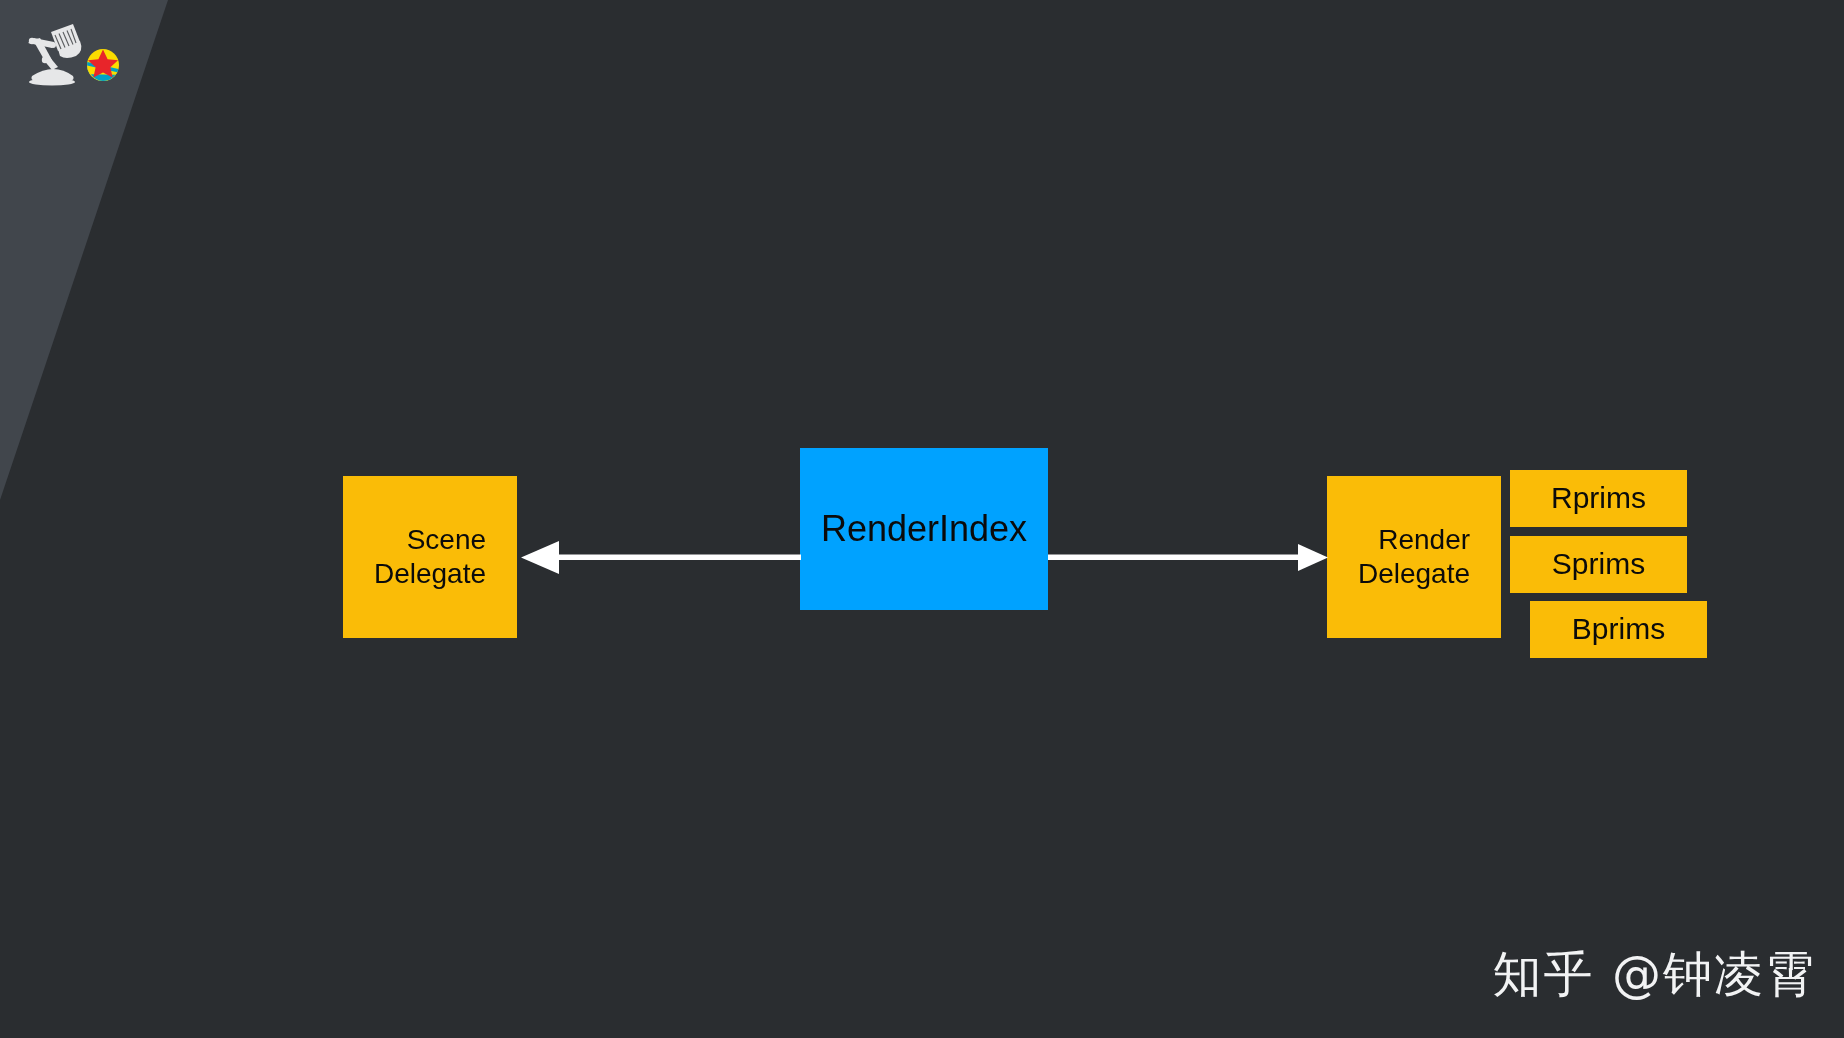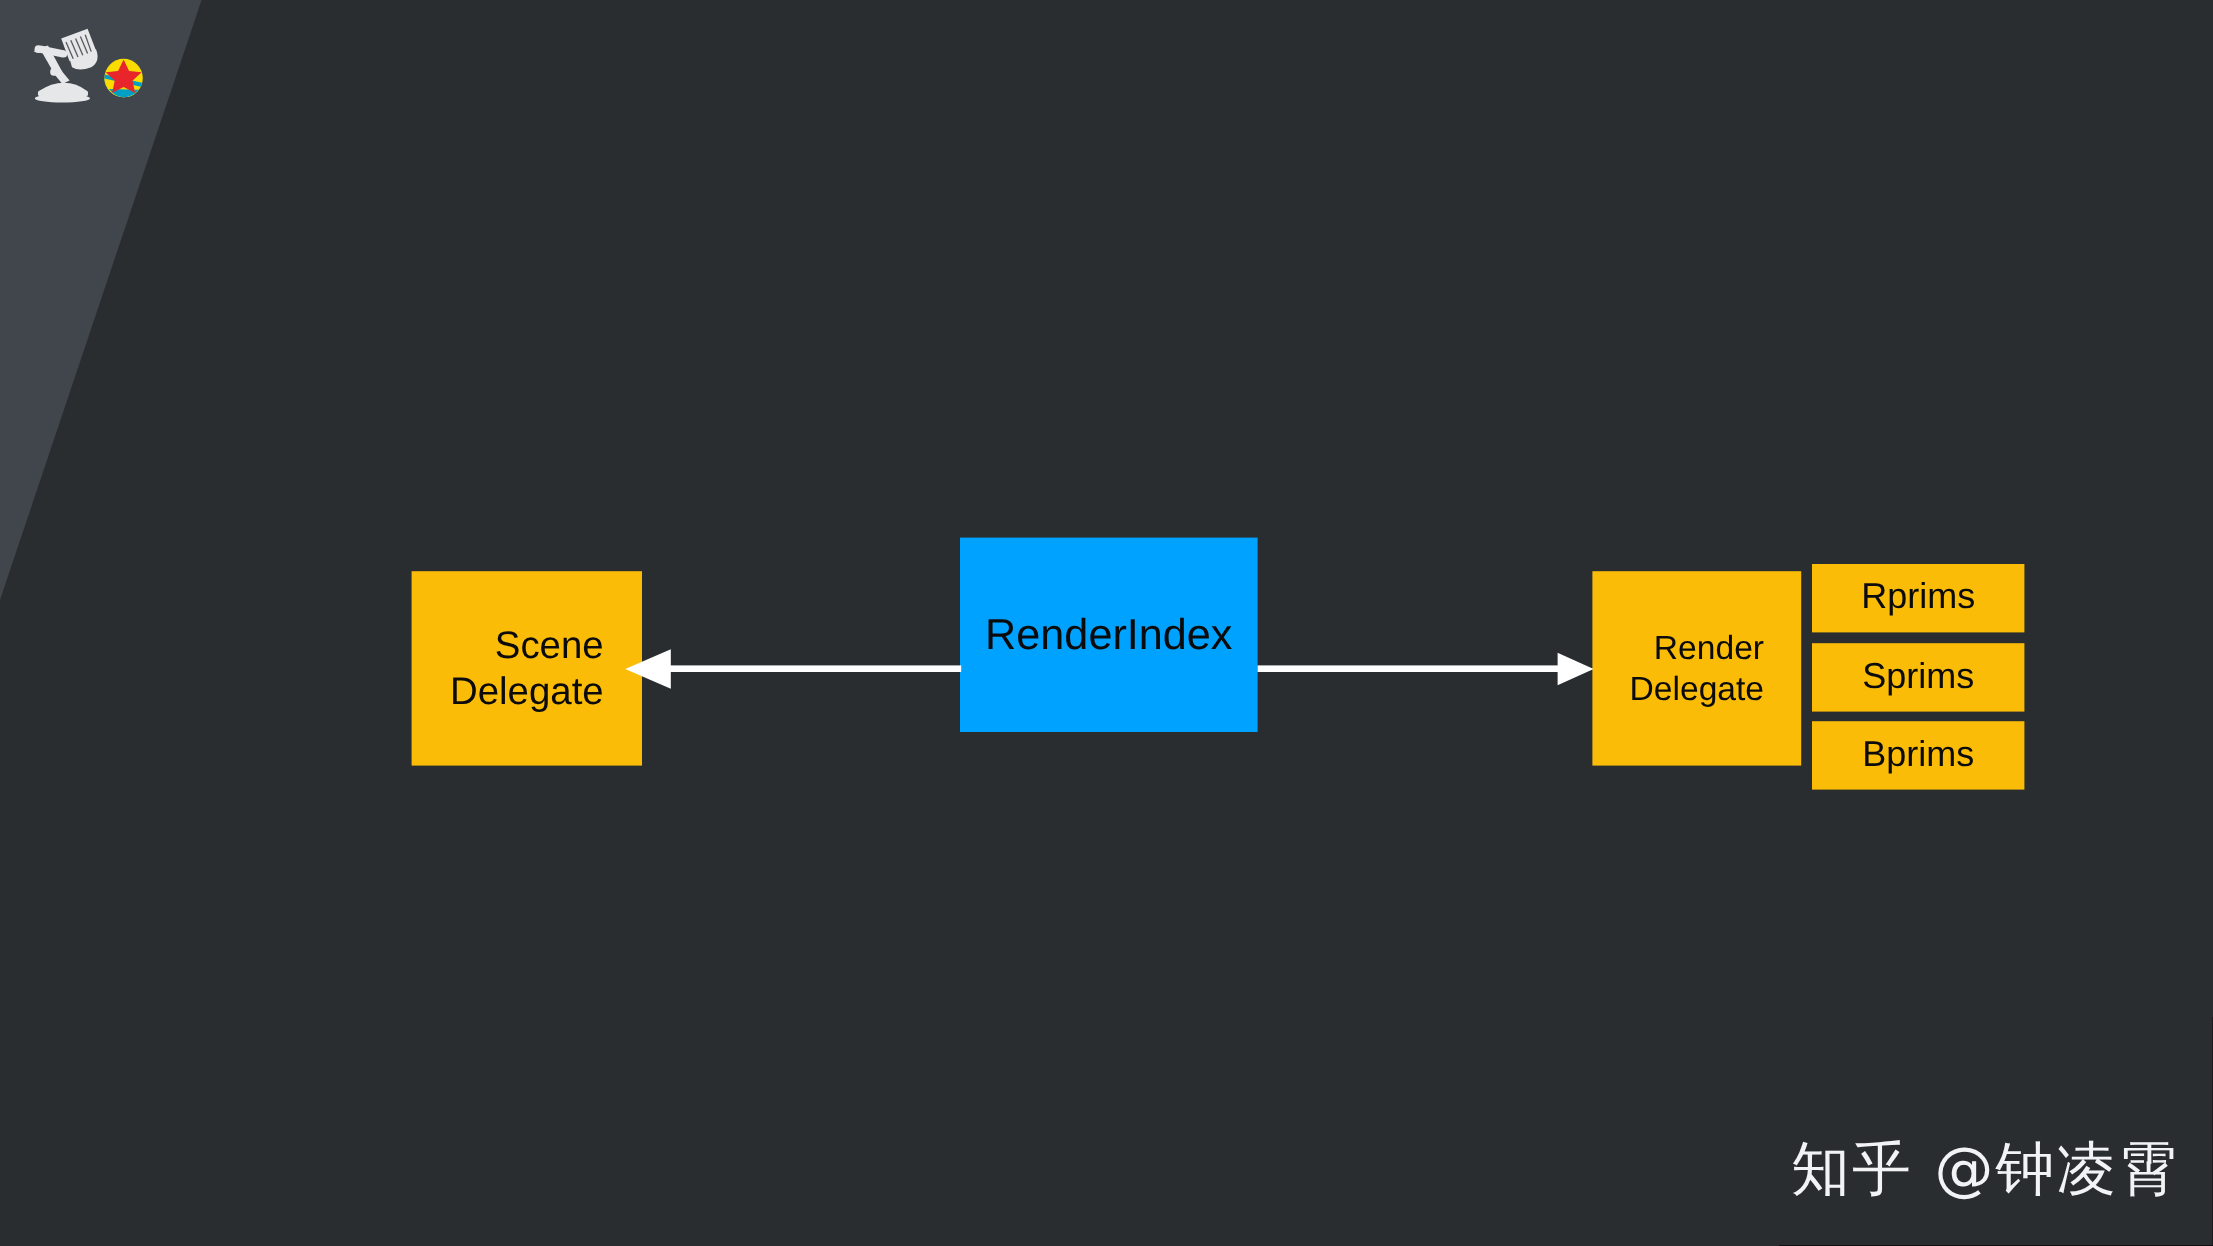--- a/index.html
+++ b/index.html
@@ -46,24 +46,24 @@
     justify-content: center;
     text-align: right;
     color: #0b0b0b;
     line-height: 1.22;
   }
   .node .label { pointer-events: none; white-space: pre-line; }
 
   #scene-delegate {
     left: 343px;
     top: 476px;
-    width: 192px;
+    width: 174px;
     height: 162px;
     background: #fabc07;
-    font-size: 32px;
+    font-size: 28px;
   }
   #render-index {
     left: 800px;
     top: 448px;
     width: 248px;
     height: 162px;
     background: #00a2ff;
     font-size: 36px;
   }
   #render-delegate {
@@ -77,21 +77,21 @@
 
   .prim {
     left: 1510px;
     width: 177px;
     height: 57px;
     background: #fabc07;
     font-size: 30px;
   }
   #prim-rprims { top: 470px; }
   #prim-sprims { top: 536px; }
-  #prim-bprims { top: 601px; }
+  #prim-bprims { top: 601px; margin-left: 20px; }
 
   
   .arrow {
     position: absolute;
     height: 40px;
   }
   #arrow-left  { left: 521px;  top: 537px; width: 280px; }
   #arrow-right { left: 1048px; top: 537px; width: 280px; }
   .arrow svg { display: block; overflow: visible; }
 

